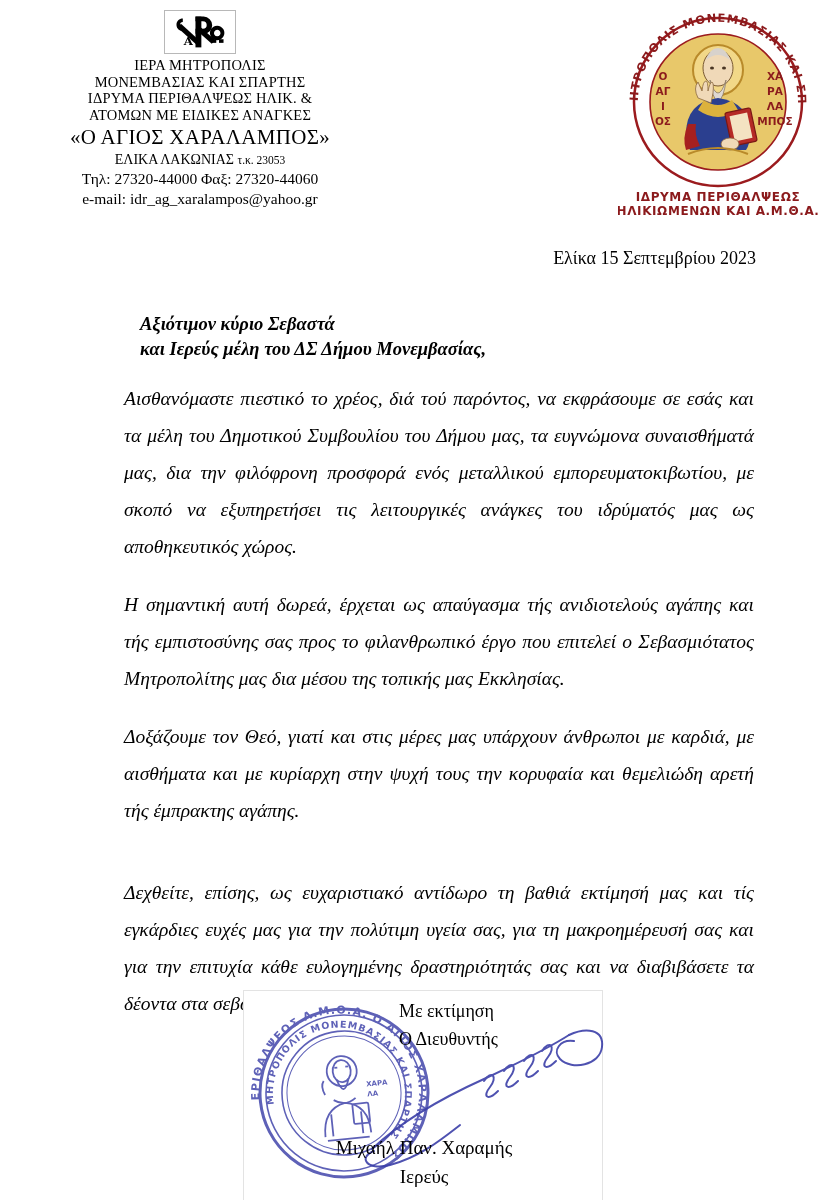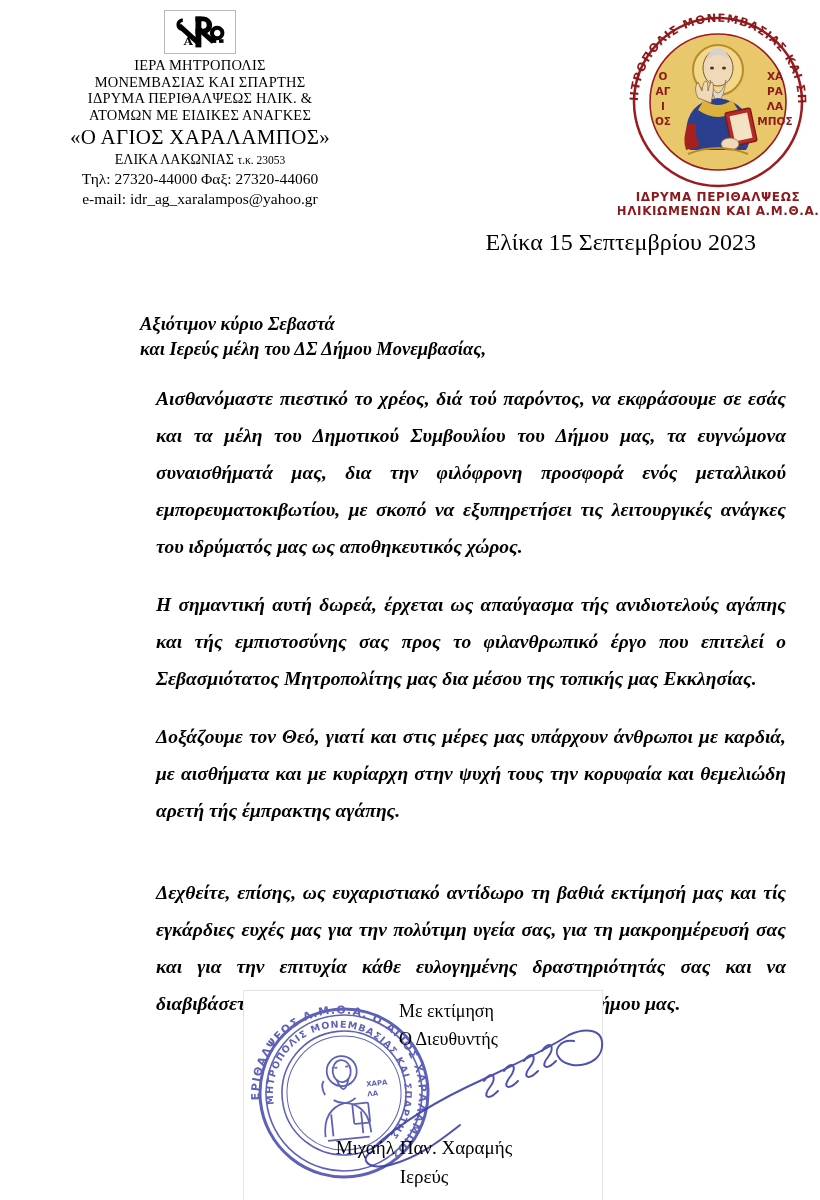--- a/index.html
+++ b/index.html
@@ -88,23 +88,23 @@
   }
   .emblem svg {
     display: block;
     width: 200px;
     height: 218px;
   }
 
   
   .date-line {
     position: absolute;
-    top: 229px;
+    top: 245px;
     right: 64px;
-    font-size: 24px;
+    font-size: 18px;
     line-height: 26px;
     white-space: nowrap;
   }
 
   
   .salutation {
     position: absolute;
     top: 312px;
     left: 140px;
     width: 630px;
@@ -114,23 +114,22 @@
     line-height: 25px;
   }
   .salutation div {
     white-space: nowrap;
   }
 
   
   .letter-body {
     position: absolute;
     top: 380px;
-    left: 156px;
+    left: 124px;
     width: 630px;
-    font-weight: bold;
   }
   .para {
     font-style: italic;
     font-size: 19.5px;
     line-height: 37px;
     text-align: justify;
     text-justify: inter-word;
     margin: 0 0 21px 0;
   }
   .para:last-child {

